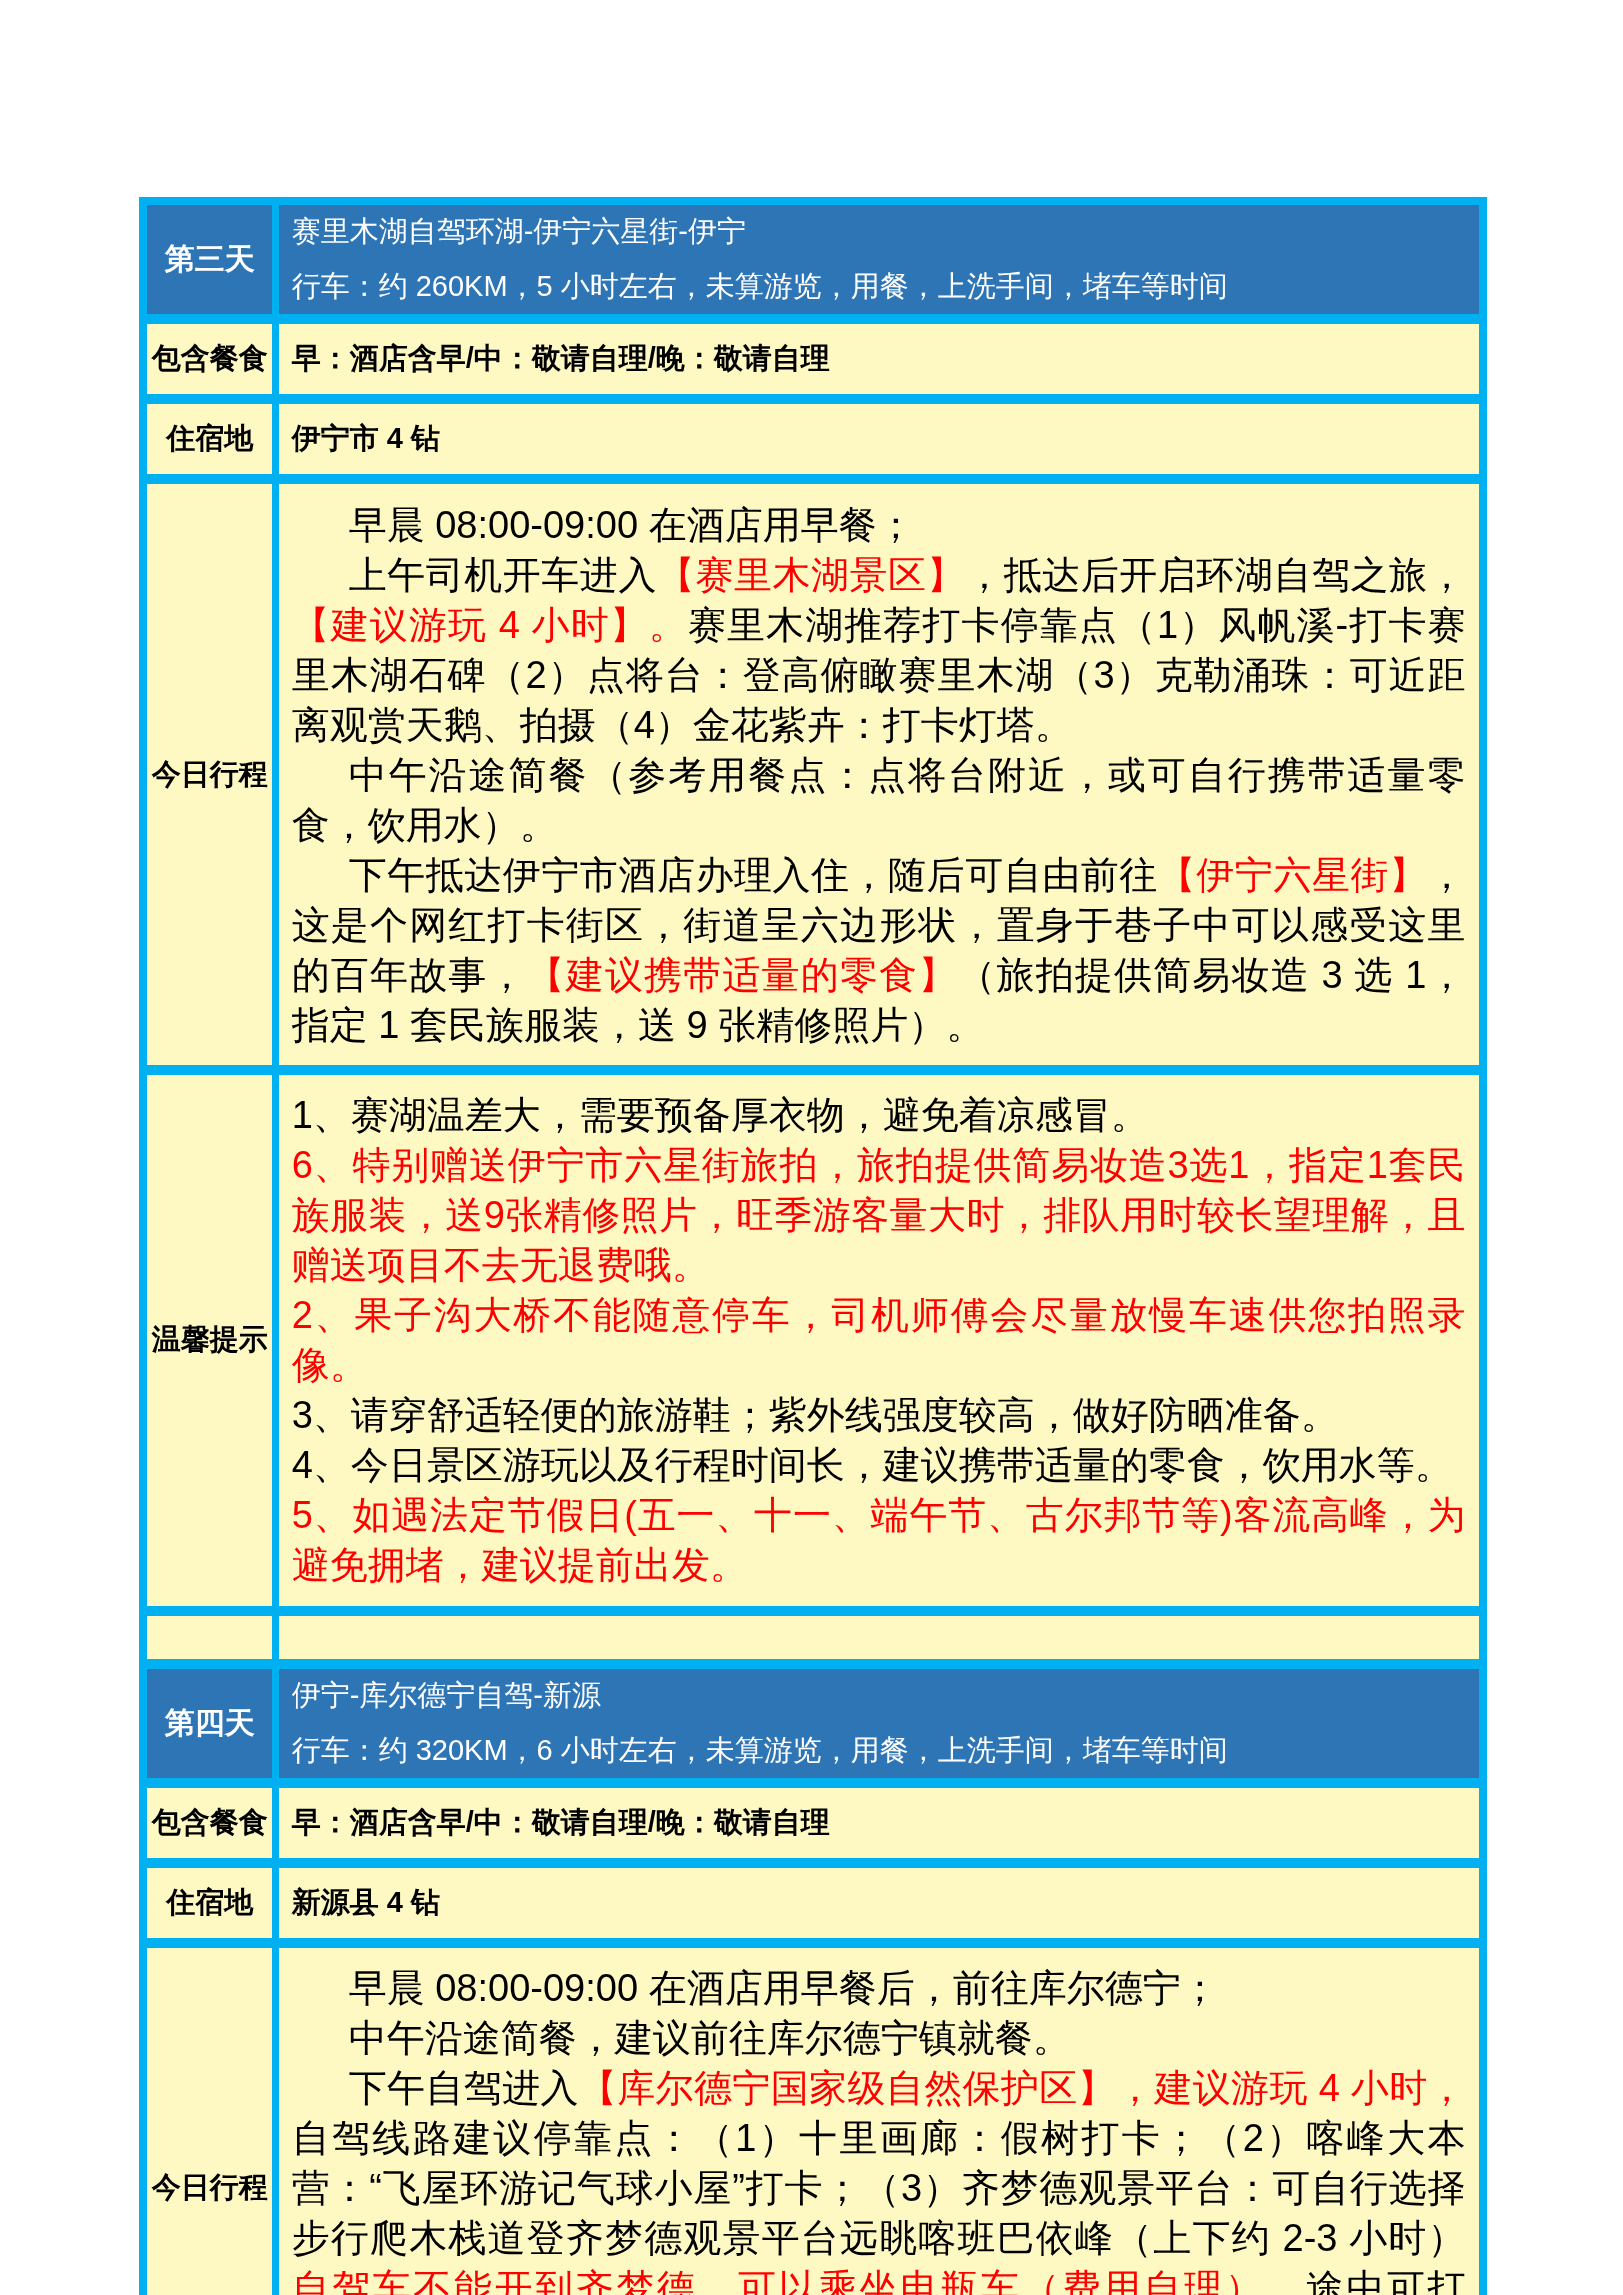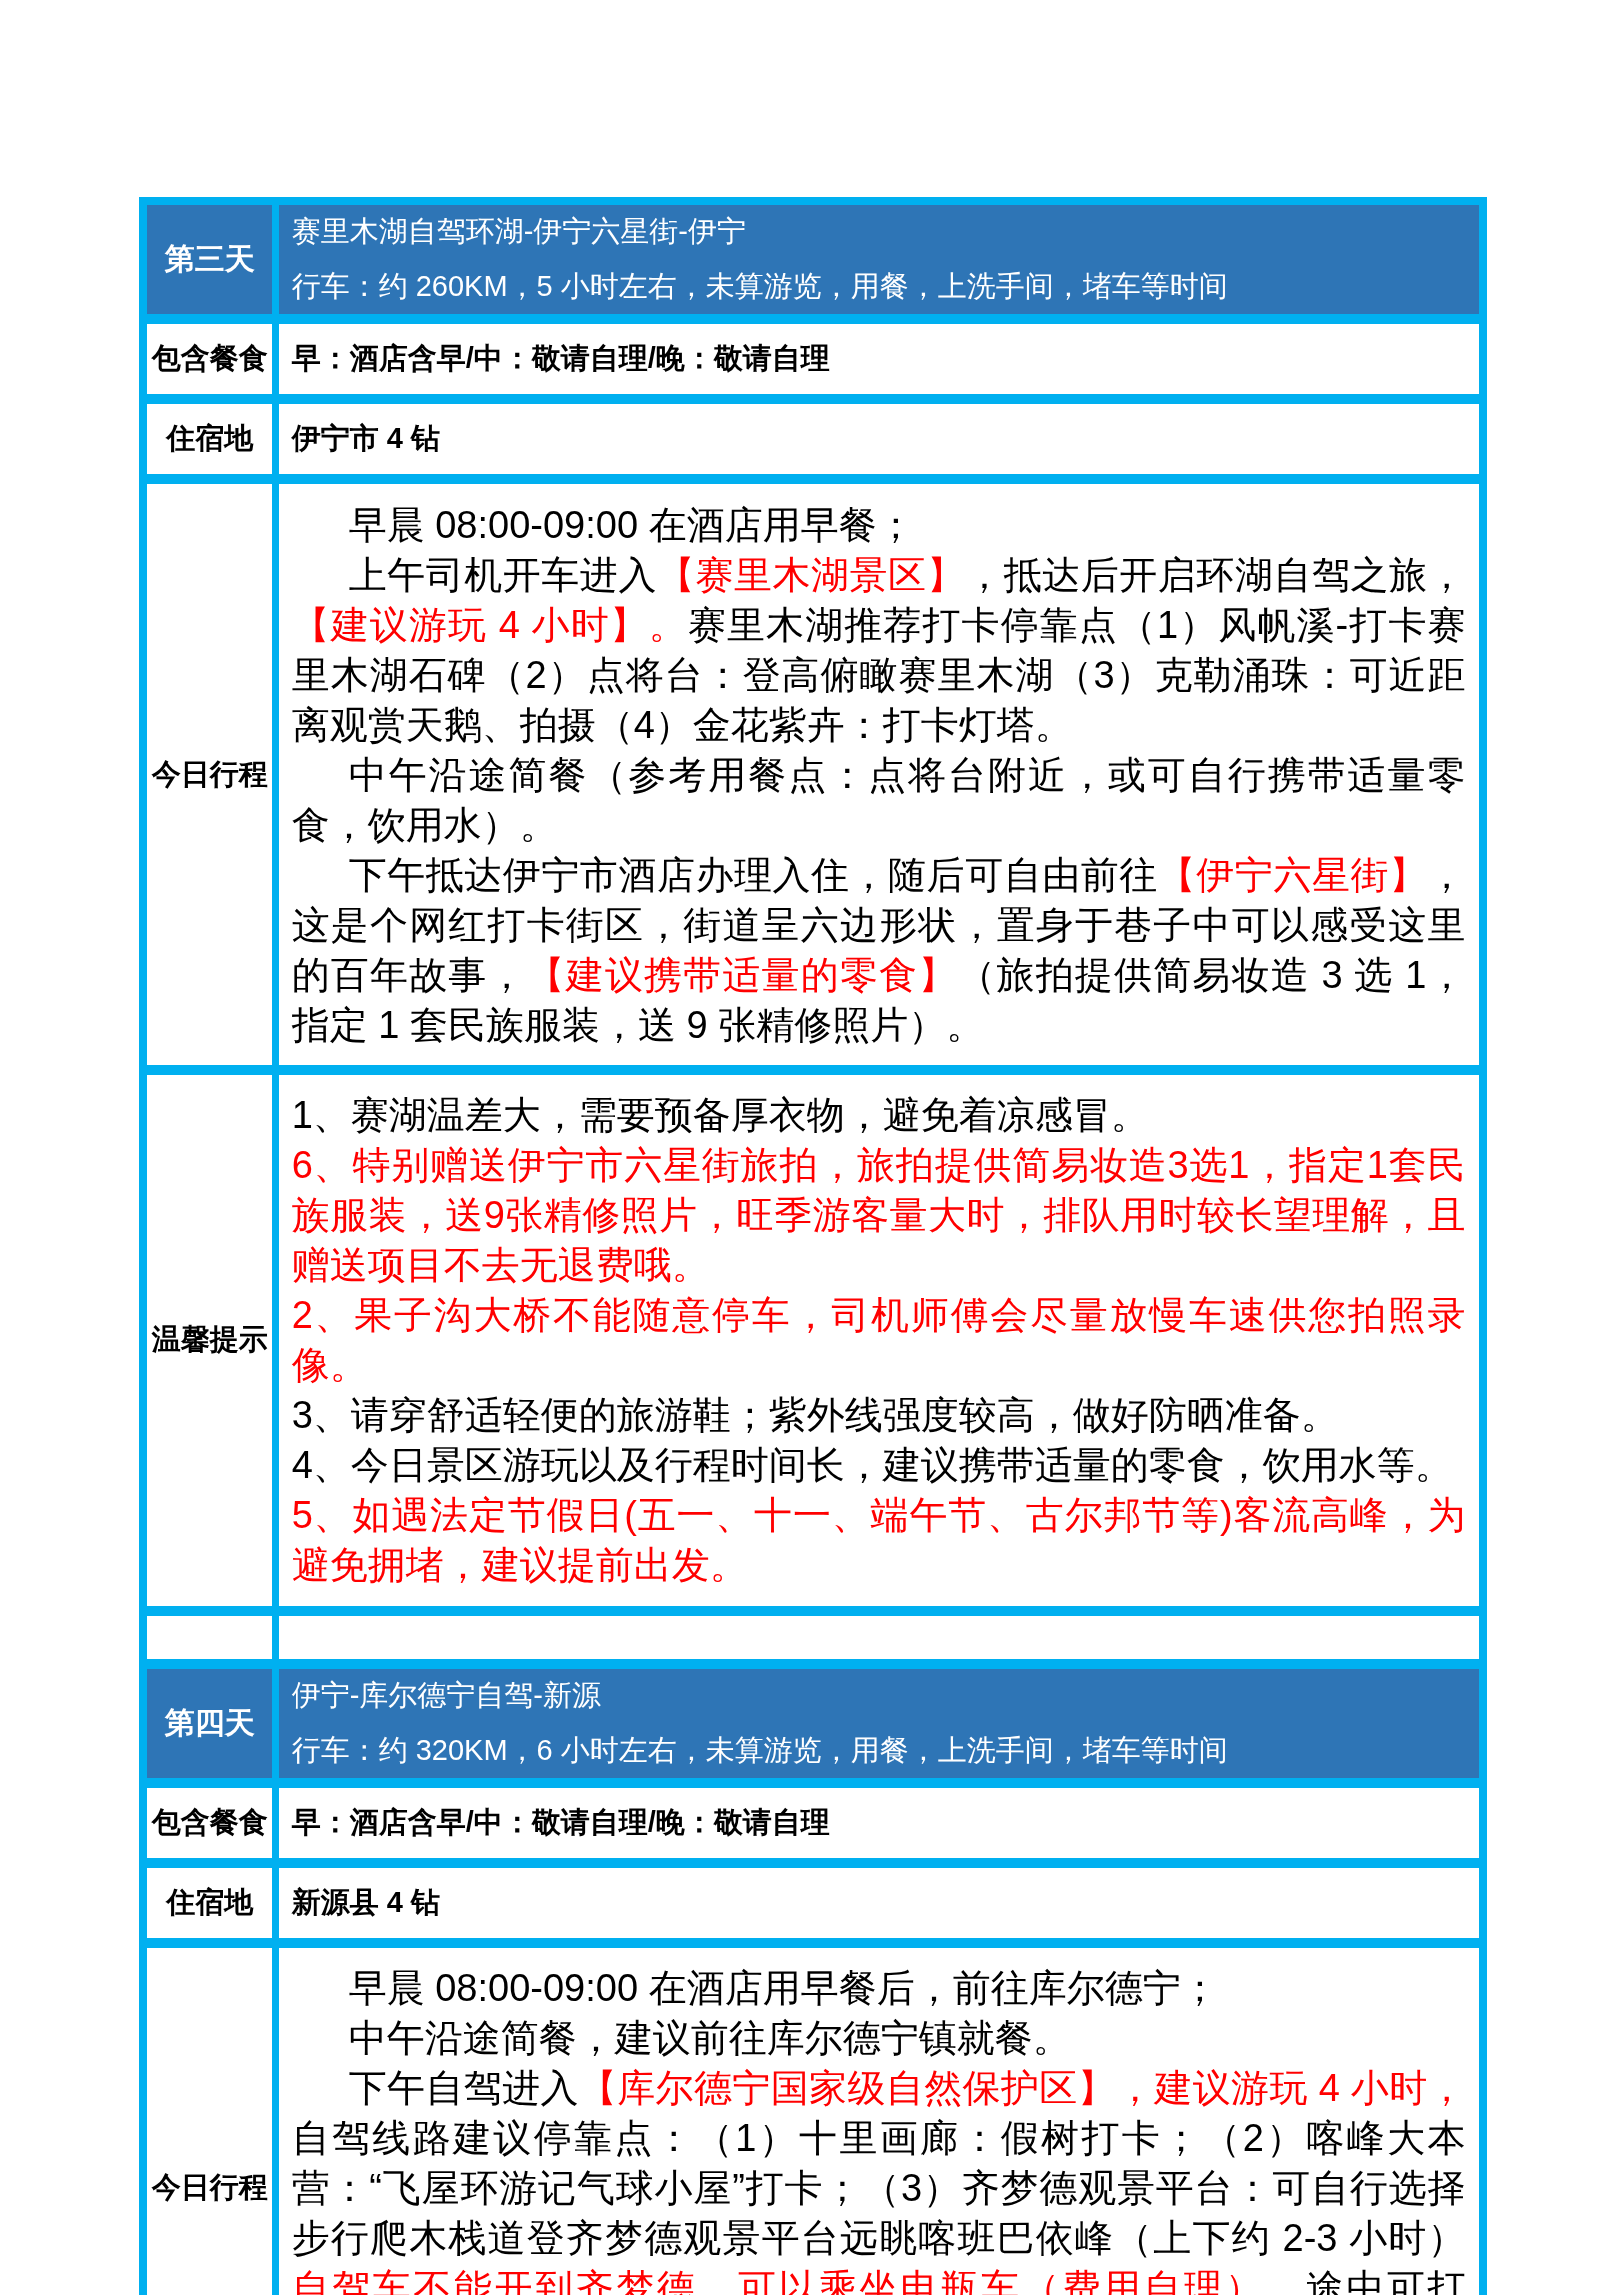--- a/index.html
+++ b/index.html
@@ -18,21 +18,21 @@
     left: 139px;
     top: 197px;
     width: 1348px;
     background: var(--cyan, #00B0F0);
     padding: 8.2px;
     display: grid;
     grid-template-columns: 125px 1fr;
     column-gap: 7.2px;
     row-gap: 10.2px;
   }
-  .cell { background: #ffffff; }
+  .cell { background: #fef9c3; }
   .cell.blue { background: var(--blue, #2E75B6); color: #ffffff; }
 
   
   .label-cell {
     display: flex;
     align-items: center;
     justify-content: center;
     font-weight: bold;
     font-size: 29px;
     text-align: center;

